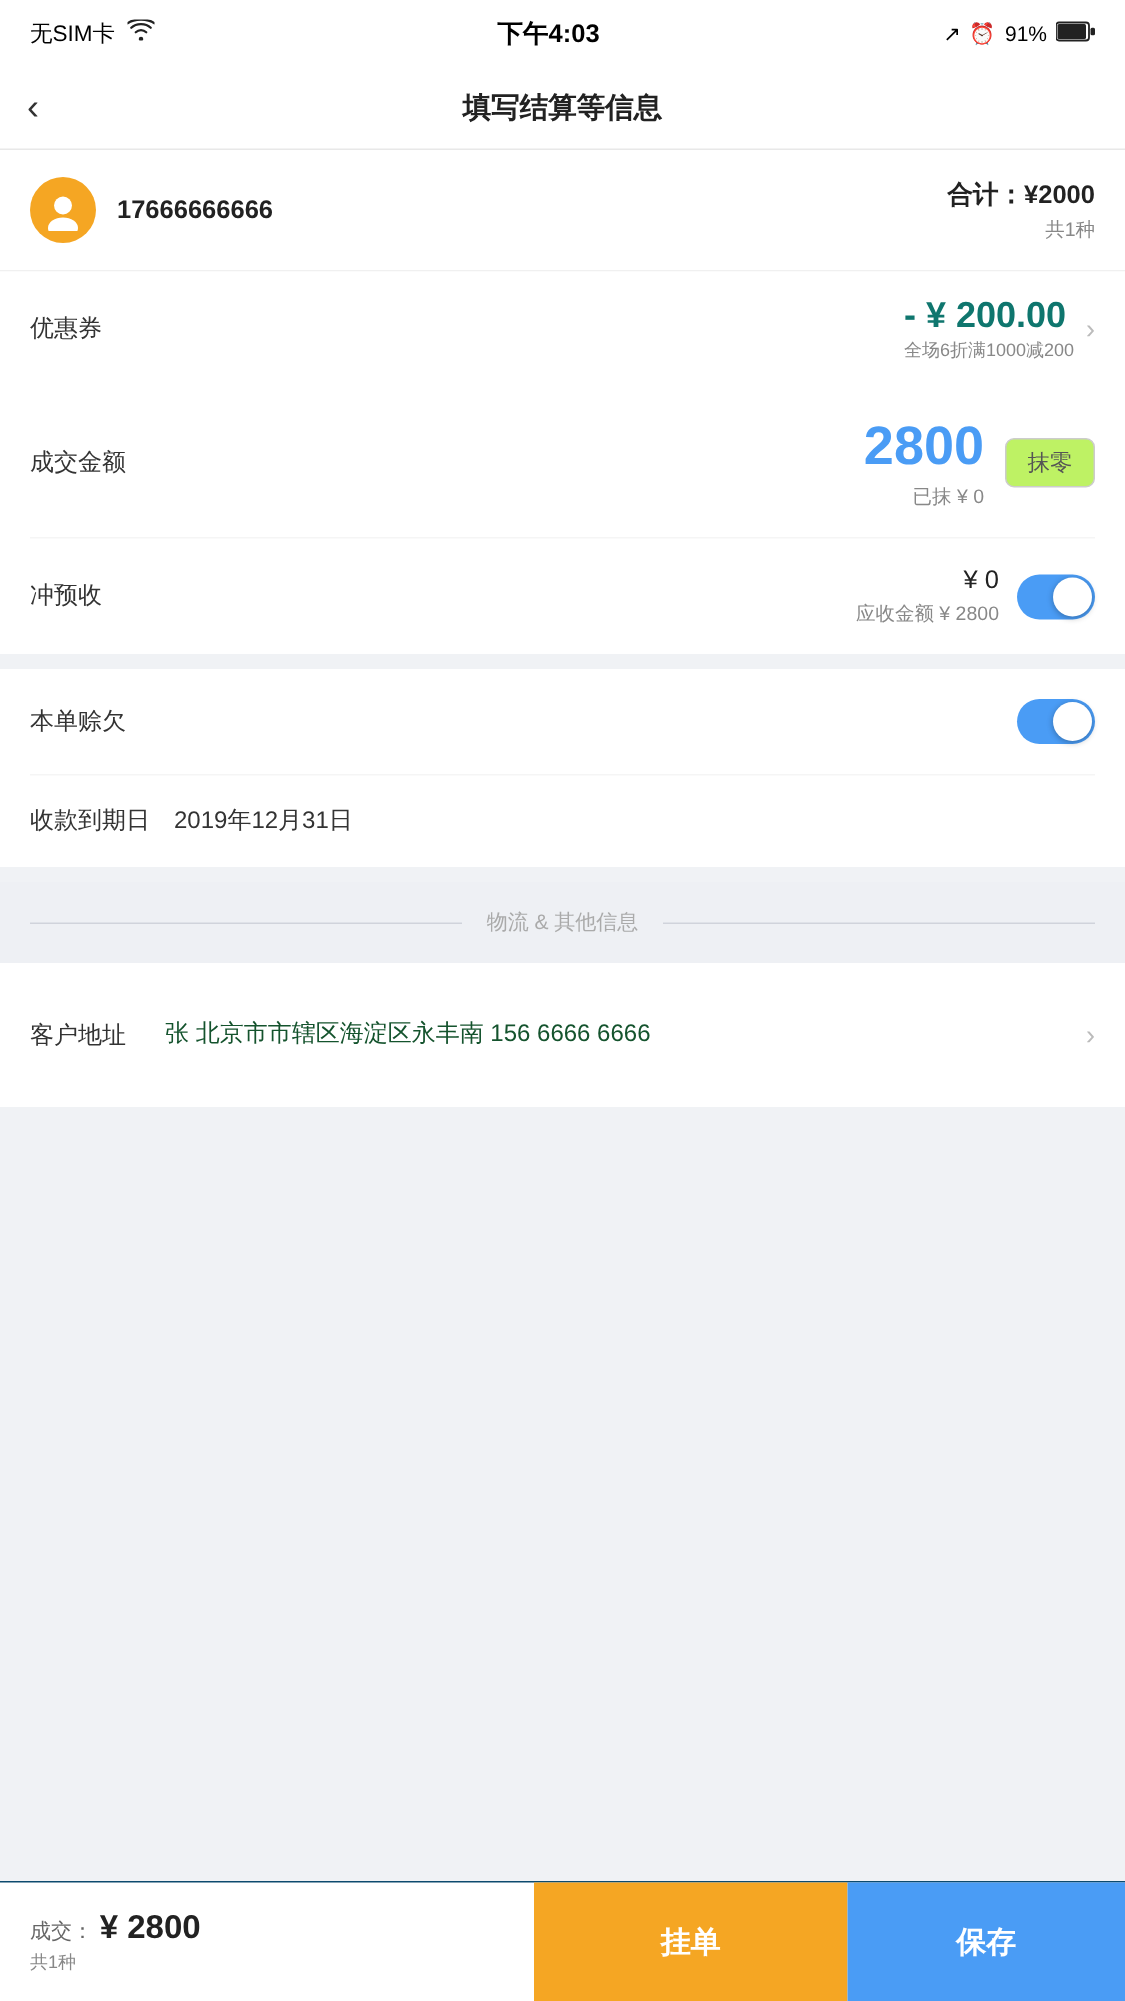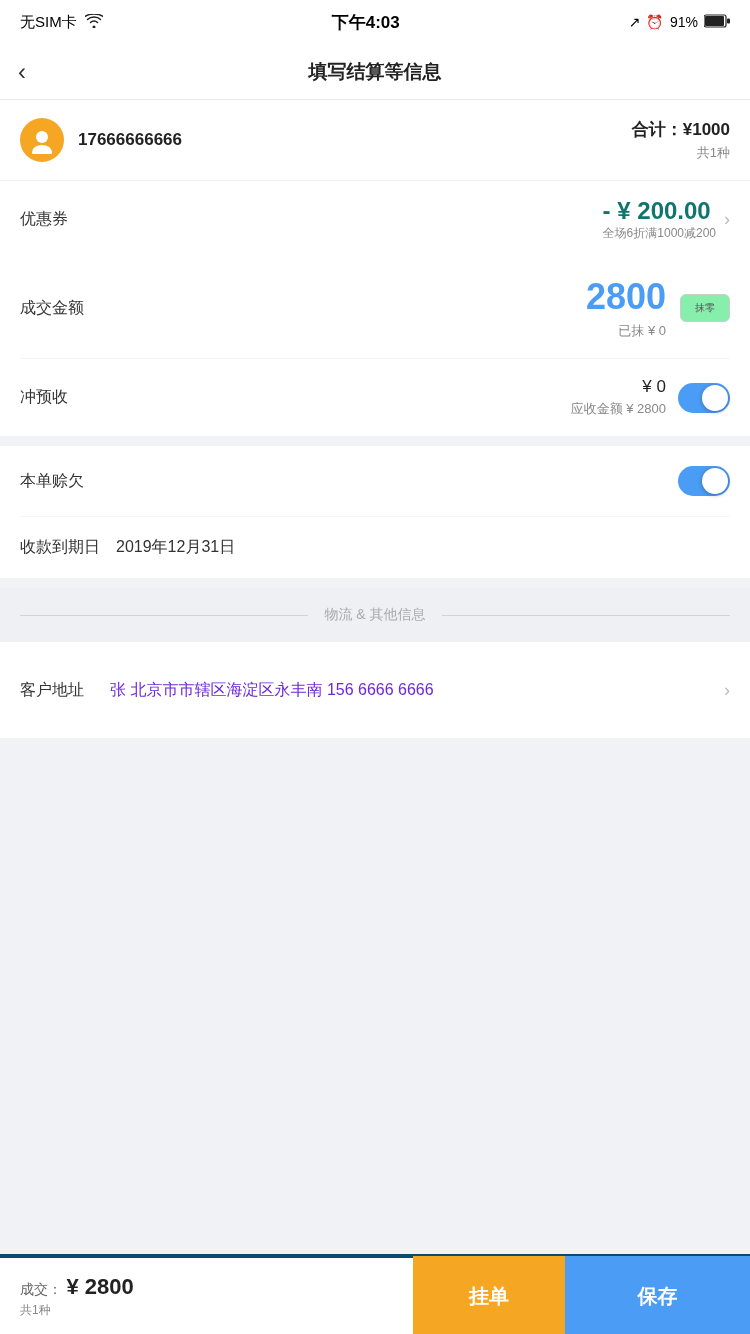--- a/index.html
+++ b/index.html
@@ -113,23 +113,23 @@
       padding: 18px 0;
       border-bottom: 1px solid #f5f5f5;
     }
     .amount-label { font-size: 16px; color: #333; }
     .amount-right { margin-left: auto; display: flex; align-items: center; gap: 14px; }
     .amount-value { font-size: 36px; font-weight: 600; color: #4a9cf5; }
     .round-btn {
       border: 1px solid #ccc;
       border-radius: 6px;
       padding: 6px 14px;
-      font-size: 10px;
+      font-size: 15px;
       color: #555;
-      background: #86efac;
+      background: #bef264;
       cursor: pointer;
     }
     .amount-erased { font-size: 13px; color: #888; text-align: right; margin-top: 4px; }
 
     
     .prepay-row {
       display: flex;
       align-items: center;
       padding: 18px 0;
     }
@@ -212,50 +212,50 @@
       background: #fff;
       margin-bottom: 10px;
       padding: 0 20px;
     }
     .address-row {
       display: flex;
       align-items: flex-start;
       padding: 36px 0;
     }
     .address-label { font-size: 16px; color: #333; width: 80px; flex-shrink: 0; margin-right: 10px; padding-top: 2px; }
-    .address-value { flex: 1; font-size: 16px; color: #6d28d9; line-height: 1.5; }
+    .address-value { flex: 1; font-size: 16px; color: #14532d; line-height: 1.5; }
     .address-chevron { color: #bbb; font-size: 18px; margin-left: 10px; padding-top: 2px; }
 
     
     .empty-area {
       background: #f0f2f5;
       height: 160px;
     }
 
     
     .bottom-bar {
       position: fixed;
       bottom: 0;
       left: 0;
       width: 750px;
       height: 80px;
       background: #fff;
       display: flex;
       align-items: center;
-      border-top: 4px solid #0c4a6e;
+      border-top: 1px solid #0c4a6e;
     }
     .bottom-summary {
       padding: 0 20px;
       flex: 1;
     }
     .bottom-label { font-size: 14px; color: #666; }
     .bottom-amount { font-size: 22px; font-weight: 700; color: #222; }
     .bottom-sub { font-size: 12px; color: #888; margin-top: 2px; }
     .btn-hang {
-      width: 152px;
+      width: 209px;
       height: 80px;
       background: #f5a623;
       display: flex;
       align-items: center;
       justify-content: center;
       font-size: 20px;
       font-weight: 600;
       color: #fff;
       cursor: pointer;
     }
@@ -314,21 +314,21 @@
       <div class="avatar">
         <svg width="28" height="28" viewBox="0 0 28 28">
           <circle cx="14" cy="11" r="6" fill="#fff"></circle>
           <ellipse cx="14" cy="26" rx="10" ry="7" fill="#fff"></ellipse>
         </svg>
       </div>
       <div class="user-info">
         <div class="user-phone">17666666666</div>
       </div>
       <div class="user-total">
-        <div class="total-amount">合计：¥1000</div>
+        <div class="total-amount">合计：¥2000</div>
         <div class="total-sub">共1种</div>
       </div>
     </div>
 
     <div class="coupon-row">
       <div class="coupon-label">优惠券</div>
       <div class="coupon-right">
         <div>
           <div class="coupon-amount">- ¥ 200.00</div>
           <div class="coupon-desc">全场6折满1000减200</div>

